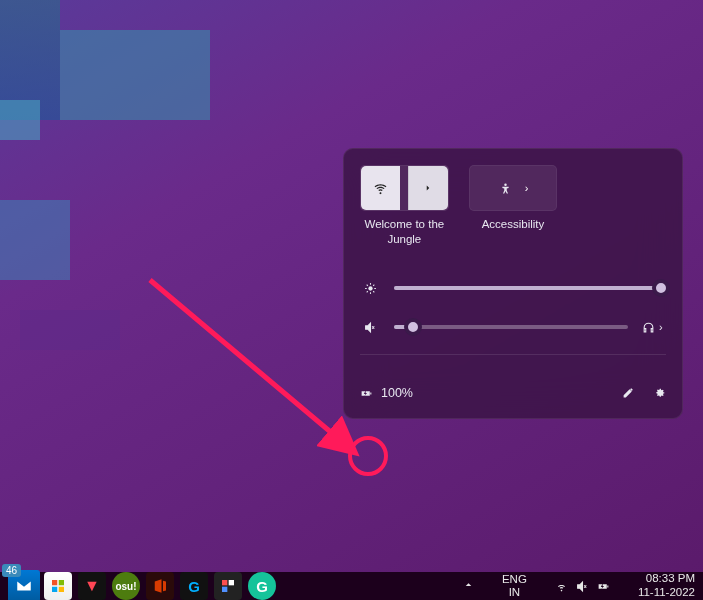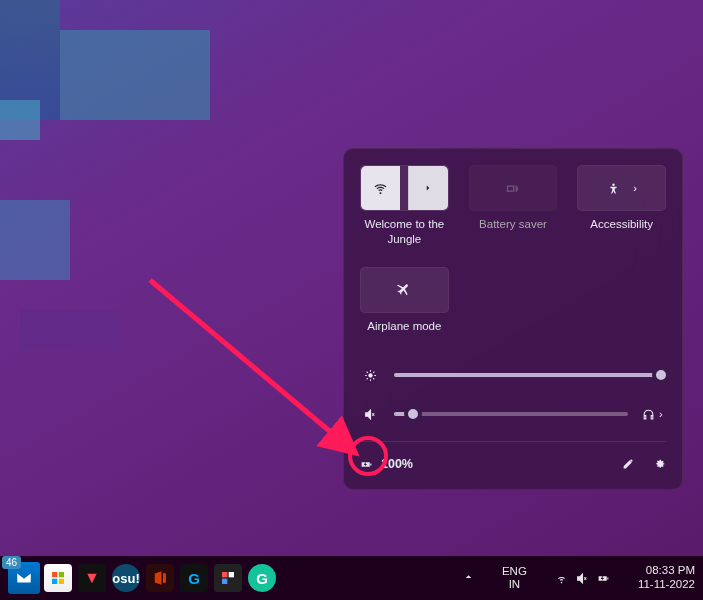--- a/index.html
+++ b/index.html
@@ -32,35 +32,35 @@
   .label.dim { color: #aaa; }
   
   .sliders { display: flex; flex-direction: column; gap: 26px; margin-bottom: 20px; }
   .slider-row { display: flex; align-items: center; gap: 14px; }
   .slider-icon { width: 20px; color: #e8e8f0; display: flex; justify-content: center; font-size: 14px; }
   .track-wrap { flex: 1; position: relative; height: 4px; background: rgba(255,255,255,0.3); border-radius: 2px; }
   .track-fill { position: absolute; left: 0; top: 0; height: 100%; background: #c0b0d0; border-radius: 2px; }
   .thumb { position: absolute; top: 50%; width: 18px; height: 18px; border-radius: 50%; background: #d0c0e0; border: 4px solid #3a1a4a; transform: translate(-50%, -50%); }
   .post-icon { width: 24px; display: flex; align-items: center; gap: 4px; color: #e8e8f0; font-size: 13px; }
 
-  .bottom-bar { display: flex; align-items: center; justify-content: space-between; padding-top: 14px; border-top: 1px solid rgba(255,255,255,0.1); font-weight: bold; }
+  .bottom-bar { display: flex; align-items: center; justify-content: space-between; padding-top: 30px; border-top: 1px solid rgba(255,255,255,0.1); }
   .battery-status { display: flex; align-items: center; gap: 8px; color: #e8e8f0; font-size: 12.5px; }
   .bottom-actions { display: flex; gap: 18px; color: #e8e8f0; }
   .bottom-actions span { font-size: 15px; }
 
   
-  .taskbar { position: absolute; bottom: 0; left: 0; right: 0; height: 44px; background: #1C001C; display: flex; align-items: center; padding: 0 8px; color: #fff; }
+  .taskbar { position: absolute; bottom: 0; left: 0; right: 0; height: 28px; background: #1C001C; display: flex; align-items: center; padding: 0 8px; color: #fff; }
   .mail-badge { position: relative; width: 32px; height: 32px; background: linear-gradient(#0078d4, #005a9e); border-radius: 3px; display: flex; align-items: center; justify-content: center; font-size: 18px; }
   .mail-badge .count { position: absolute; top: -6px; left: -6px; background: #3a8aba; color: #fff; font-size: 10px; padding: 1px 4px; border-radius: 3px; }
   .task-icons { display: flex; gap: 6px; align-items: center; margin-left: 4px; }
   .tico { width: 28px; height: 28px; border-radius: 4px; display: flex; align-items: center; justify-content: center; font-size: 15px; }
   .tico.store { background: linear-gradient(#fff, #eee); }
   .tico.store svg { width: 18px; height: 18px; }
   .tico.valorant { background: #111; color: #ff4655; font-size: 16px; }
-  .tico.osu { background: #0c4a6e; color: #fff; font-size: 13px; font-weight: bold; border-radius: 50%; }
+  .tico.osu { background: #4d7c0f; color: #fff; font-size: 10px; font-weight: bold; border-radius: 50%; }
   .tico.office { background: #2a0a0a; color: #d83b01; }
   .tico.logi { background: #111; color: #00b0ff; font-weight: bold; }
   .tico.files { background: #222; }
   .tico.grammarly { background: #15c39a; color: #fff; border-radius: 50%; font-weight: bold; }
 
   .tray { margin-left: auto; display: flex; align-items: center; gap: 28px; font-size: 12px; color: #e8e8e8; }
   .tray .chev { font-size: 12px; }
   .tray .lang { text-align: center; line-height: 1.15; font-size: 11.5px; }
   .tray .sys { display: flex; gap: 8px; align-items: center; }
   .tray .clock { text-align: right; line-height: 1.2; font-size: 11.5px; }
@@ -101,48 +101,32 @@
         <div class="arrow-part">
           <svg width="10" height="10" viewBox="0 0 24 24">
               <path fill="#222" d="M9 6l6 6-6 6"></path>
             </svg>
         </div>
       </div>
       <div class="label">Welcome to the Jungle</div>
     </div>
 
 
-    <div class="cell">
-      <div class="tile disabled">
-        <svg class="svg-icon" viewBox="0 0 24 24">
-            <path fill="#aaa" d="M17 7h2v10h-2zM3 7h12v10H3zm2 2v6h8V9H5zm14.5 0H21v6h-1.5z"></path>
-          </svg>
-      </div>
-      <div class="label dim">Battery saver</div>
-    </div>
 
 
     <div class="cell">
       <div class="tile">
         <svg class="svg-icon" viewBox="0 0 24 24">
             <path fill="#e8e8f0" d="M12 4a2 2 0 110 4 2 2 0 010-4zm-5 5h10v2l-3 1v3l2 5h-2l-2-4-2 4H8l2-5v-3l-3-1V9z"></path>
           </svg>
         <span class="sub-arrow">›</span>
       </div>
       <div class="label">Accessibility</div>
     </div>
 
-    <div class="cell">
-      <div class="tile">
-        <svg class="svg-icon" viewBox="0 0 24 24">
-            <path fill="#e8e8f0" d="M21 14l-9-3V5c0-1-.7-2-2-2s-2 1-2 2v6l-9 3v2l9-2v5l-2 2v1l4-1 4 1v-1l-2-2v-5l9 2v-2z" transform="rotate(45 12 12)"></path>
-          </svg>
-      </div>
-      <div class="label">Airplane mode</div>
-    </div>
   </div>
 
   <div class="sliders">
     <div class="slider-row">
       <div class="slider-icon">
         <svg class="svg-icon-sm" viewBox="0 0 24 24">
             <circle cx="12" cy="12" r="4" fill="#e8e8f0"></circle>
             <g stroke="#e8e8f0" stroke-width="2">
               <line x1="12" y1="2" x2="12" y2="5"></line>
               <line x1="12" y1="19" x2="12" y2="22"></line>

